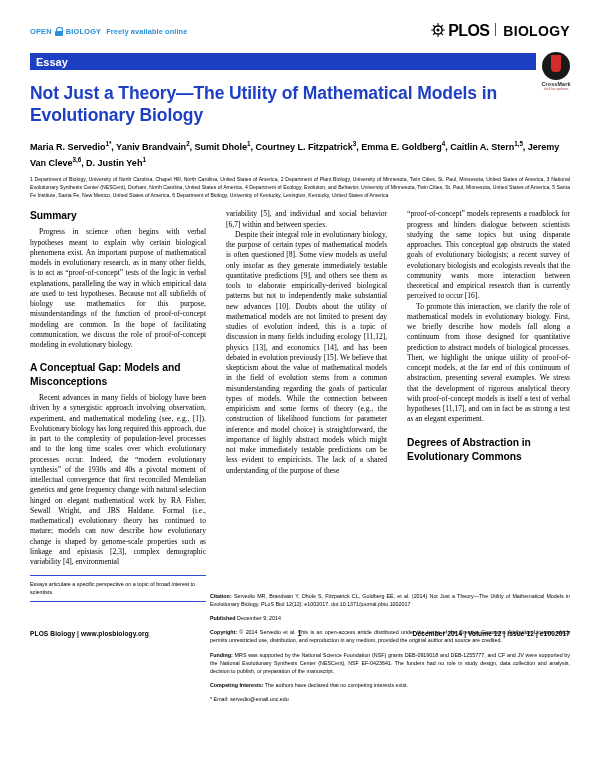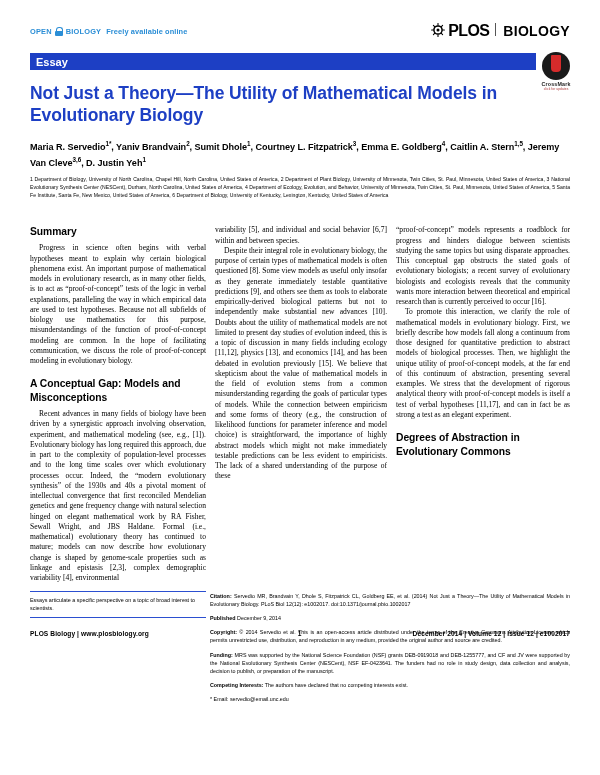--- a/index.html
+++ b/index.html
@@ -176,22 +176,22 @@
     font-size: 5.1px;
     line-height: 1.62;
     text-align: justify;
     color: #000;
     letter-spacing: .02px;
   }
 
   
   .cols {
     display: flex;
-    gap: 9px;
-    margin-top: 26px;
+    gap: 20px;
+    margin-top: 10px;
   }
   .col {
     width: 176px;
   }
   .col.right { width: 178px; }
 
   h2.sec {
     font-size: 10.3px;
     font-weight: bold;
     line-height: 1.35;

